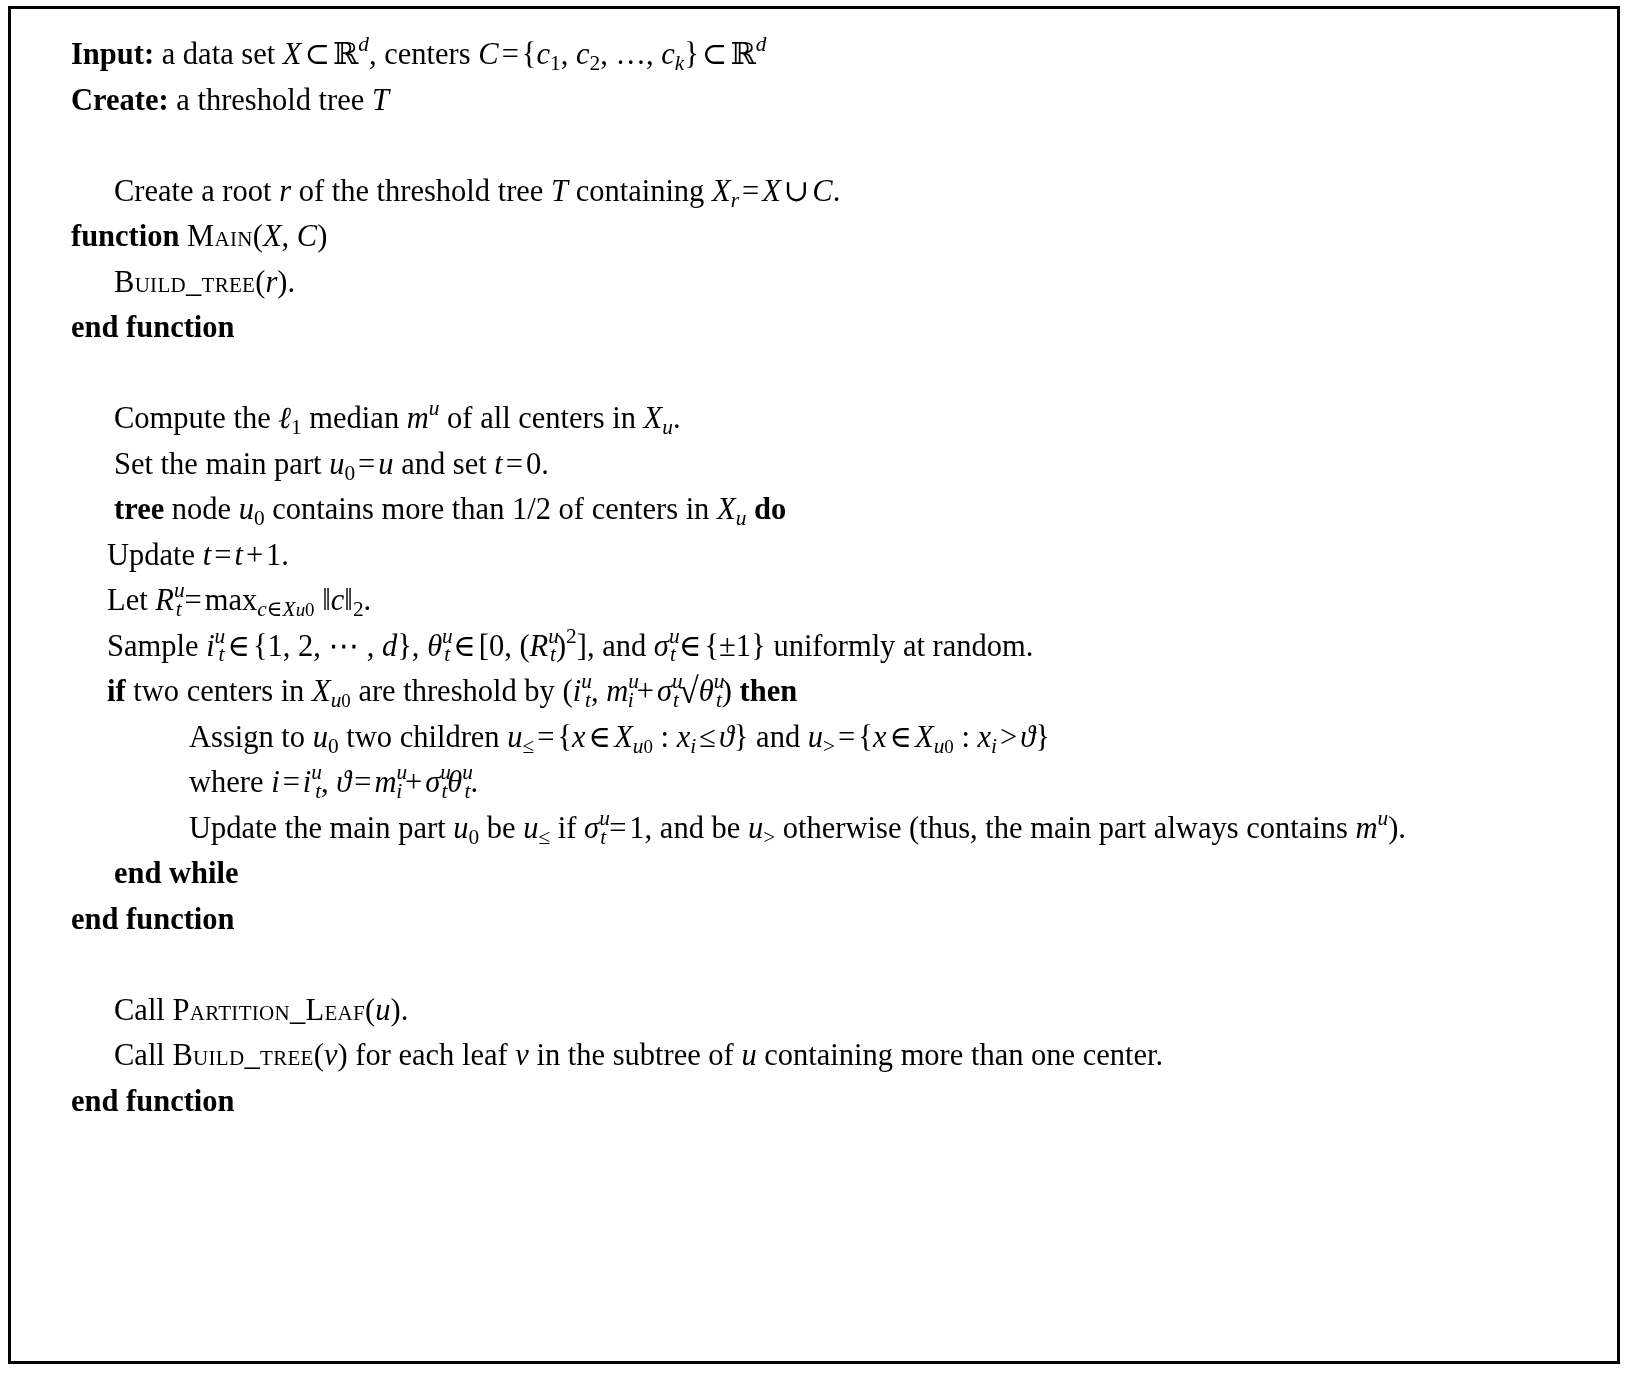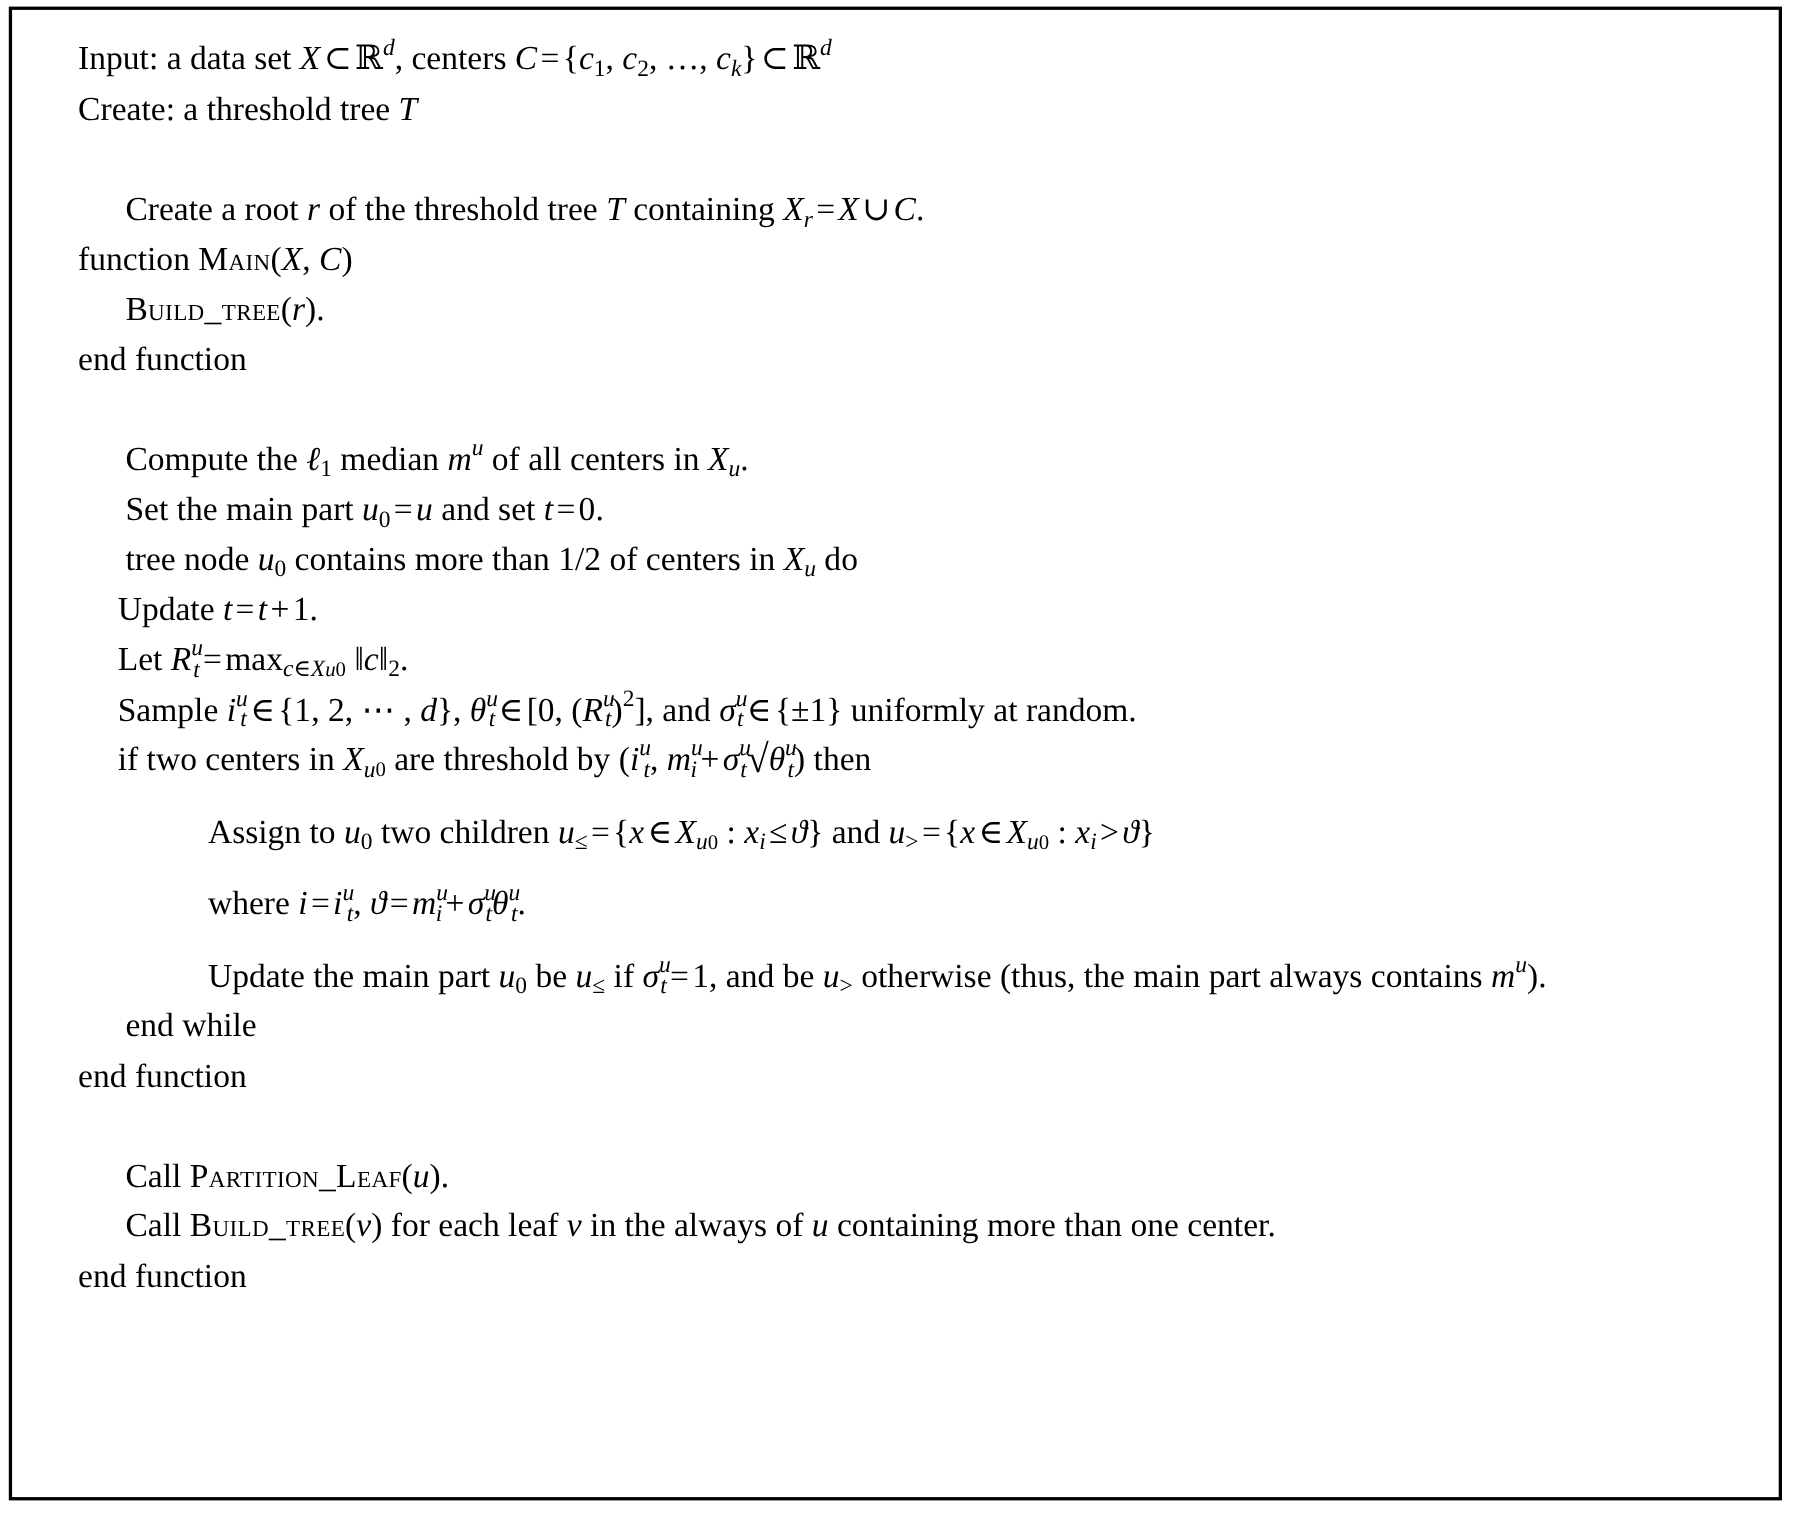--- a/index.html
+++ b/index.html
@@ -45,25 +45,24 @@
     text-indent: 0;
   }
   .ind0 { margin-left: 0px; }
   .ind1 { margin-left: 43px; }
   .ind2 { margin-left: 36px; }
 
   
   .wrap3 {
     margin-left: 118px;
     padding-left: 0;
-    margin-top: 20px;
   }
 
   .kw {
-    font-weight: normal;
+    font-weight: bold;
   }
   .sc {
     font-variant: small-caps;
     letter-spacing: 0.3px;
   }
   .mi {
     font-style: italic;
   }
   .mup {
     font-style: normal;
@@ -261,21 +260,21 @@
     <div class="line ind1">
       <span>Call</span>
       <span class="sc">Partition_Leaf</span><span class="mup">(</span><span class="mi">u</span><span class="mup">)</span><span>.</span>
     </div>
 
     <div class="line ind1">
       <span>Call</span>
       <span class="sc">Build_tree</span><span class="mup">(</span><span class="mi">v</span><span class="mup">)</span>
       <span>for each leaf</span>
       <span class="mi">v</span>
-      <span>in the always of</span>
+      <span>in the subtree of</span>
       <span class="mi">u</span>
       <span>containing more than one center.</span>
     </div>
 
     <div class="line ind0">
       <span class="kw">end function</span>
     </div>
 
   </div>
 </div>

